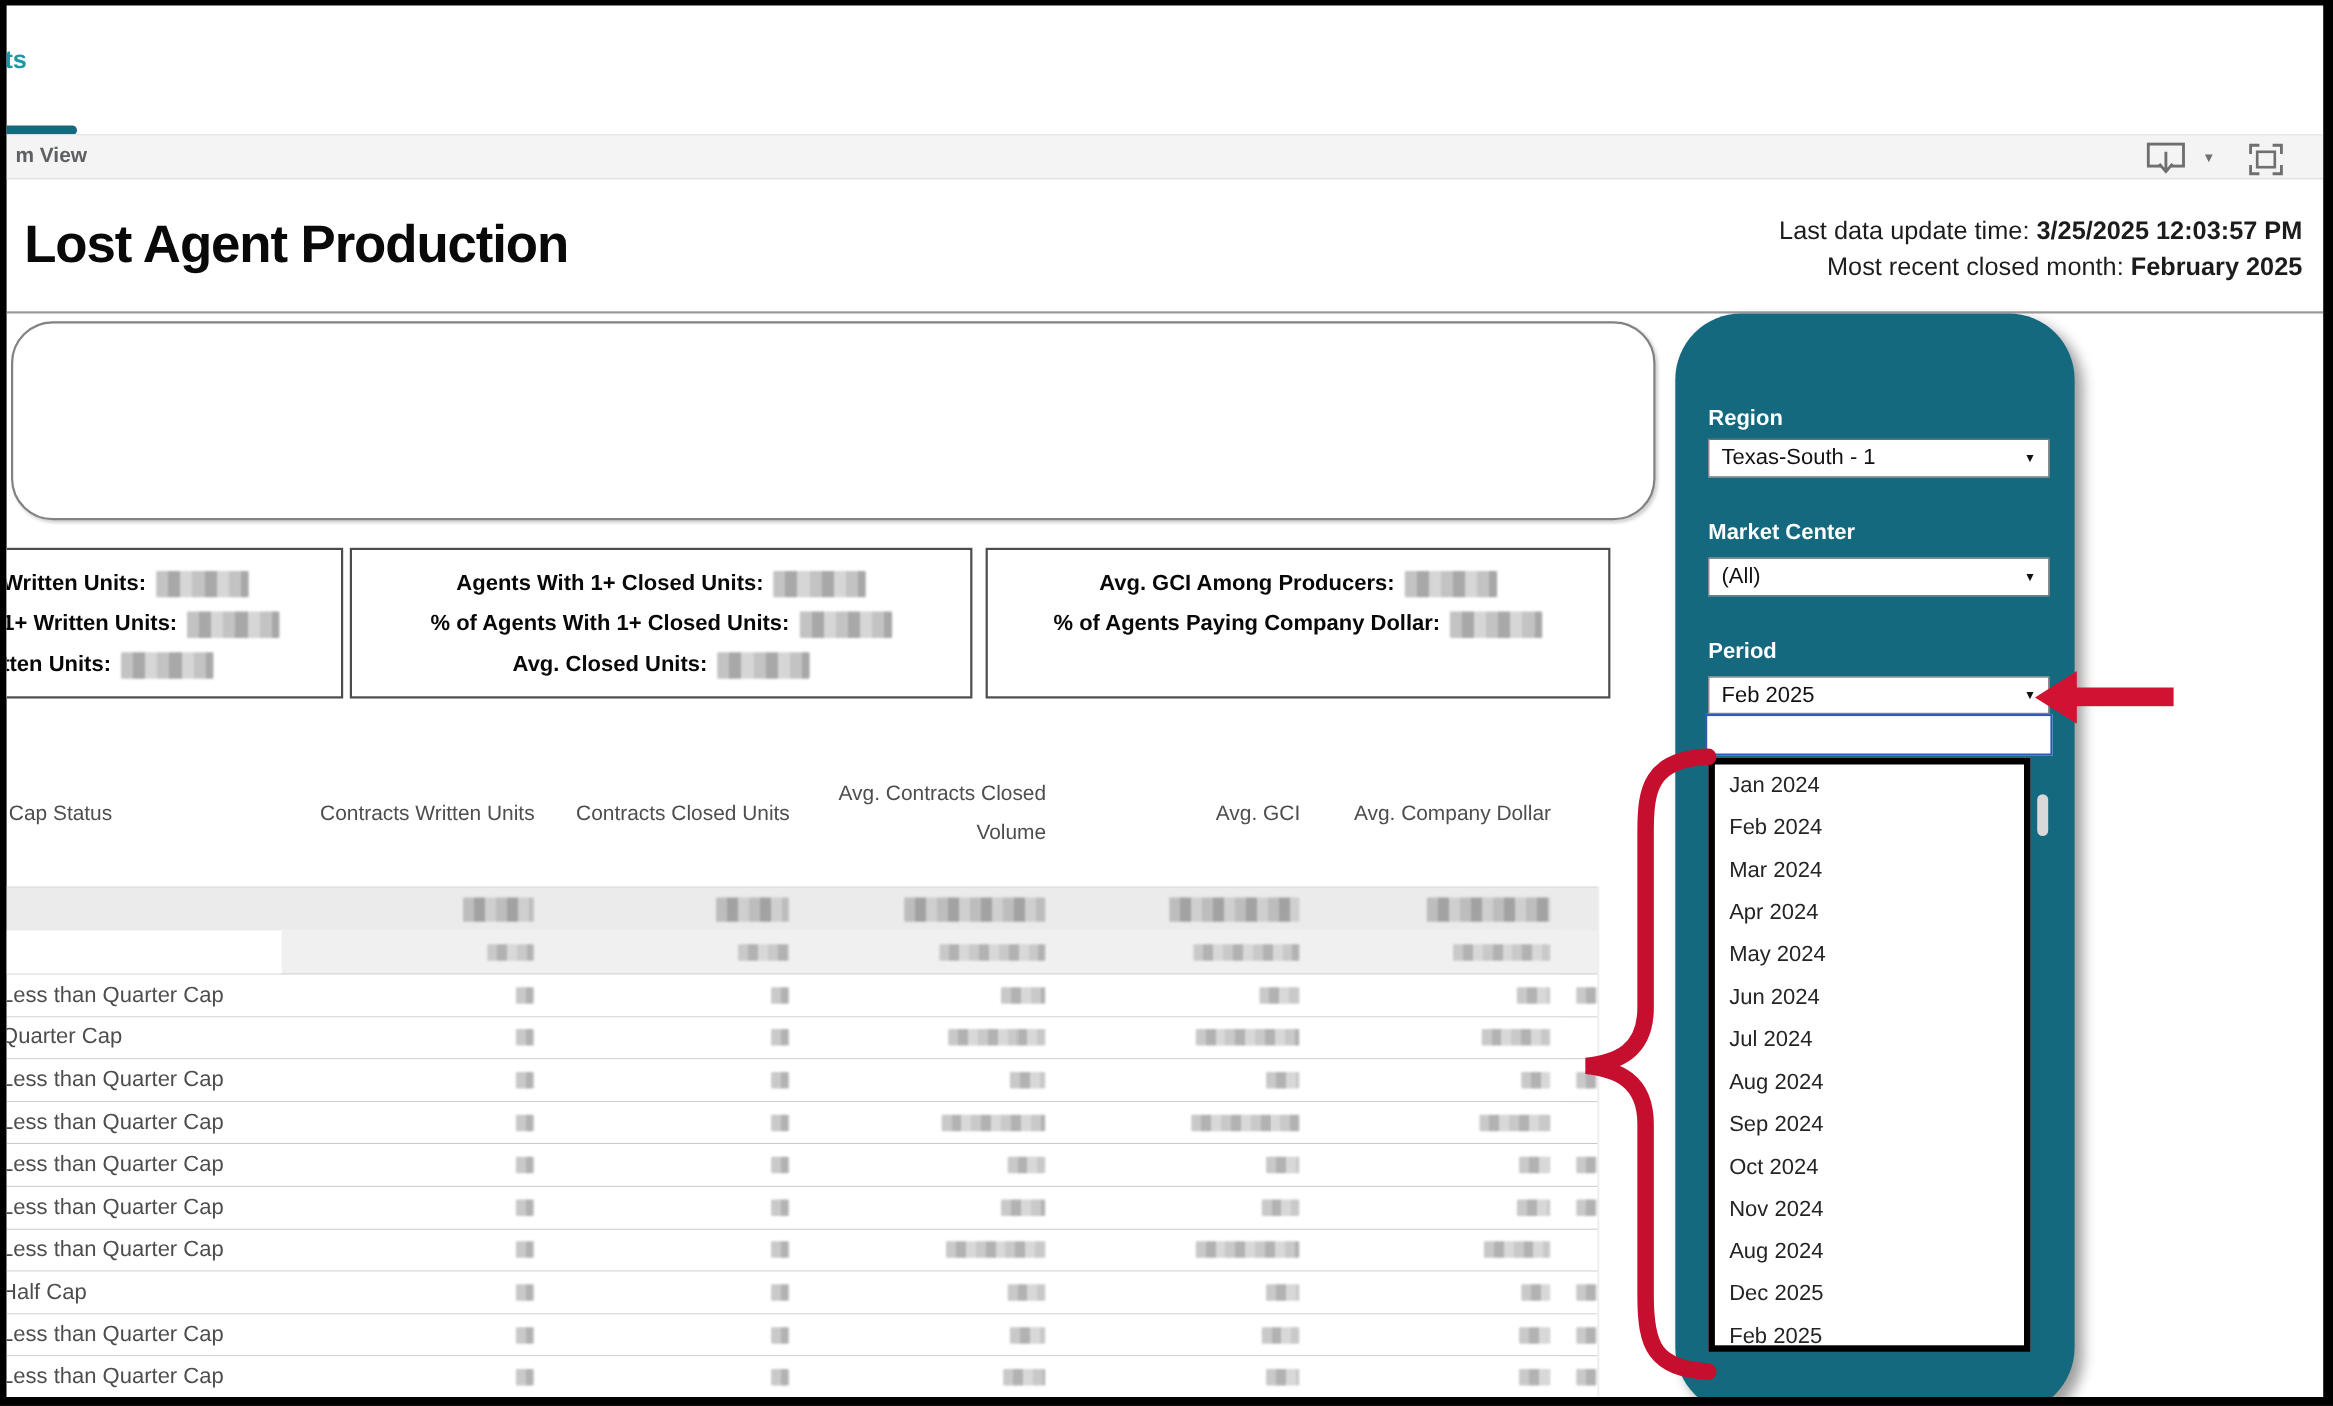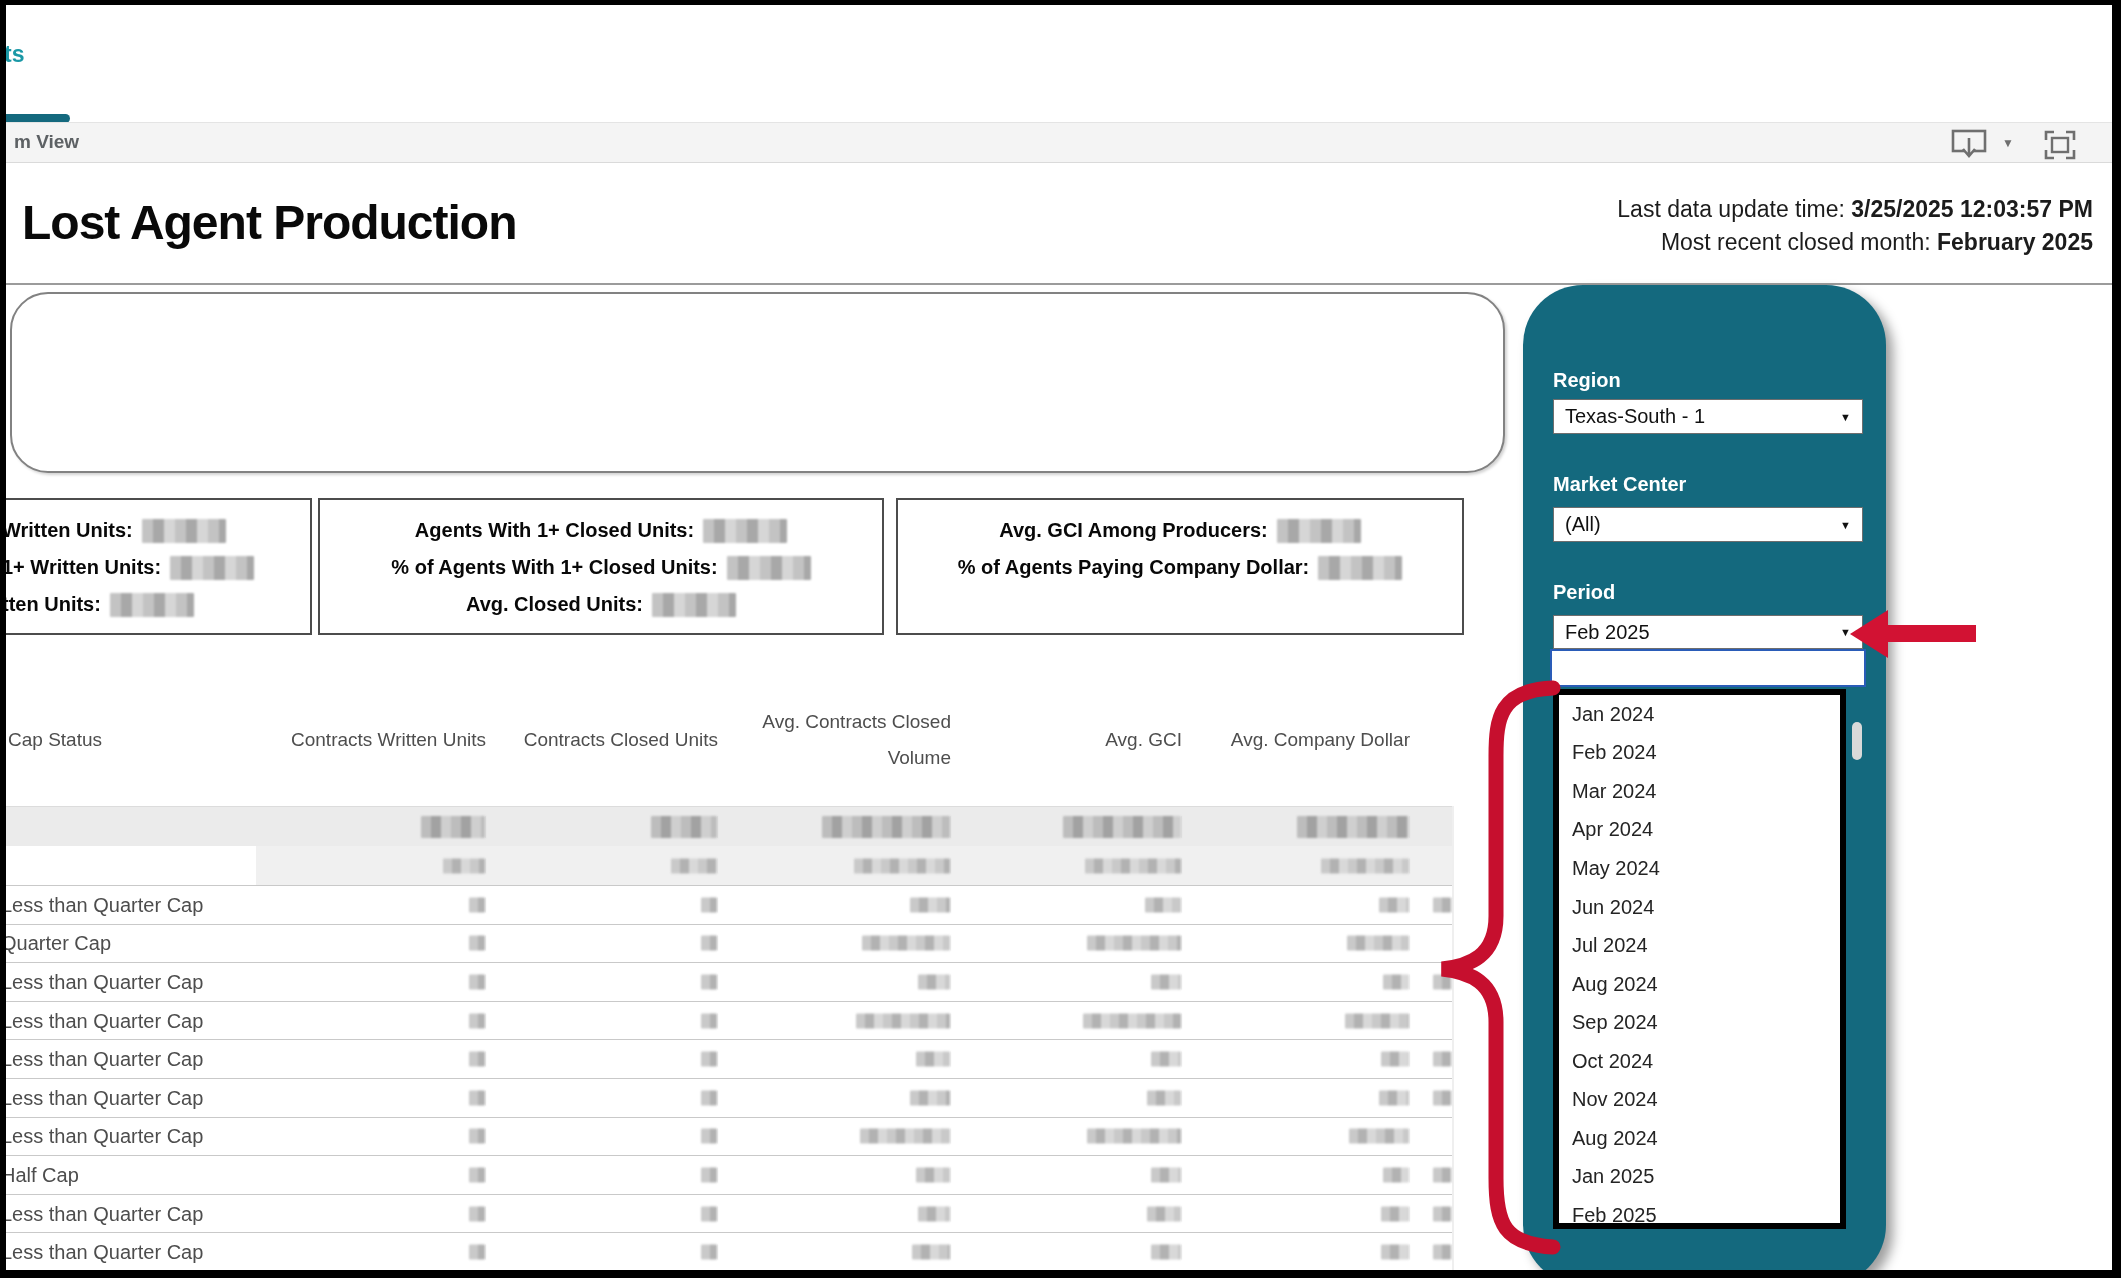--- a/index.html
+++ b/index.html
@@ -449,21 +449,21 @@
           <div class="dd-item">Mar 2024</div>
           <div class="dd-item">Apr 2024</div>
           <div class="dd-item">May 2024</div>
           <div class="dd-item">Jun 2024</div>
           <div class="dd-item">Jul 2024</div>
           <div class="dd-item">Aug 2024</div>
           <div class="dd-item">Sep 2024</div>
           <div class="dd-item">Oct 2024</div>
           <div class="dd-item">Nov 2024</div>
           <div class="dd-item">Aug 2024</div>
-          <div class="dd-item">Jan 2025</div>
+          <div class="dd-item">Dec 2025</div>
           <div class="dd-item">Feb 2025</div>
         </div>
       <div class="dd-scroll-thumb"></div>
     </div>
 
     <div class="arrow-shaft"></div>
     <div class="arrow-head"></div>
     <svg class="brace-svg" width="135" height="585" viewBox="0 0 135 585">
       <path d="M125 12 C72 14 68 42 68 80 L68 240 C68 280 42 290 14 293 C42 296 68 306 68 346 L68 502 C68 548 76 568 125 571" fill="none" stroke="#c60f2e" stroke-width="15" stroke-linecap="round"></path>
     </svg>

